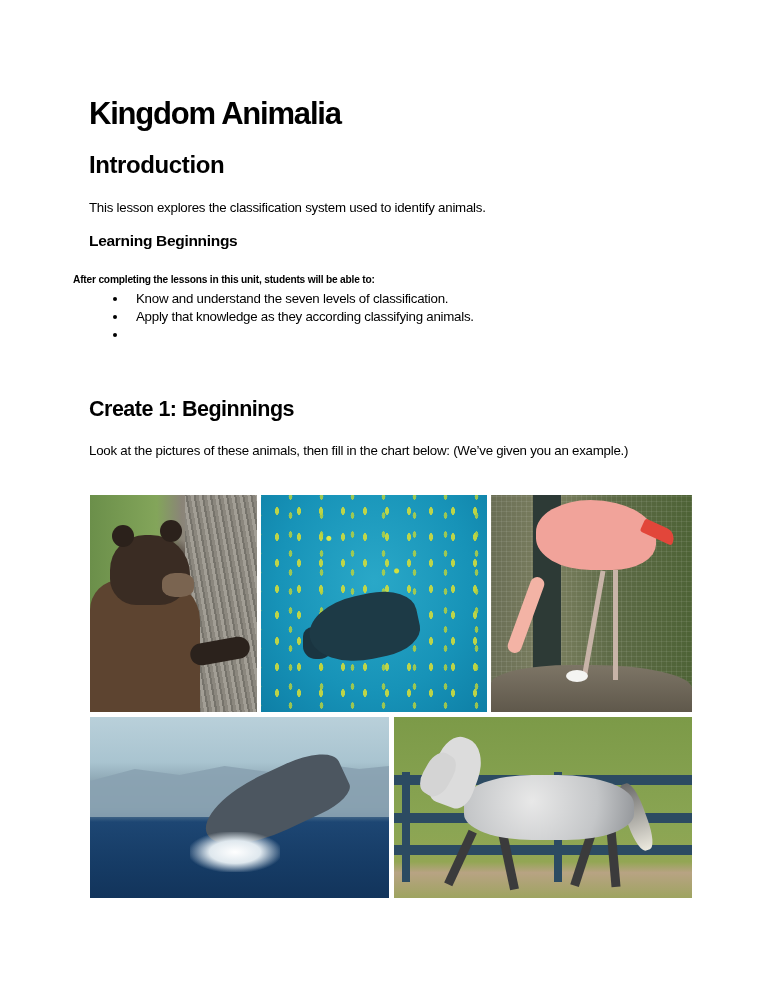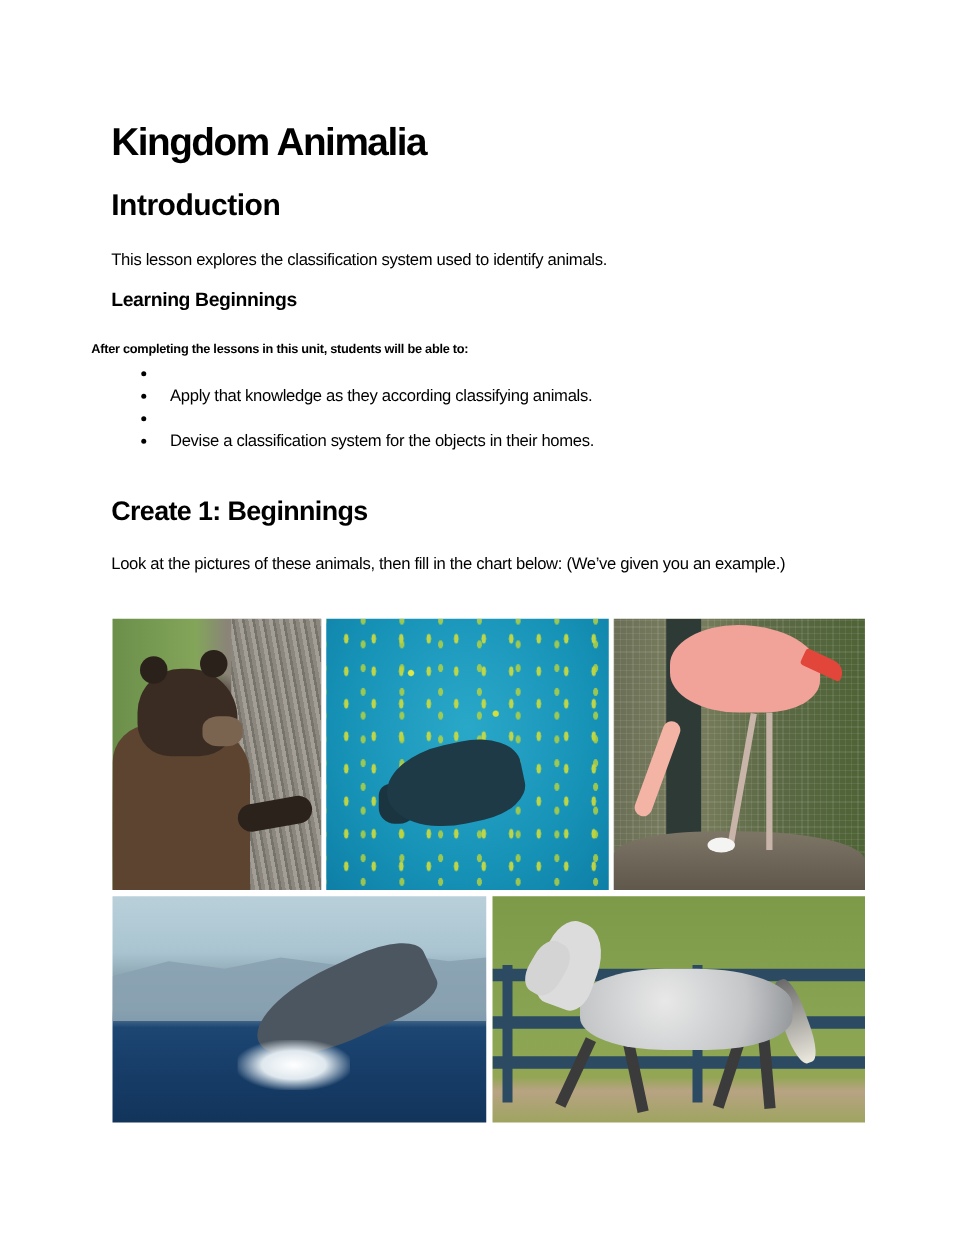--- a/index.html
+++ b/index.html
@@ -91,24 +91,23 @@
 
   <div class="abs title">Kingdom Animalia</div>
 
   <div class="abs h2 h2-intro">Introduction</div>
   <div class="abs body-text intro-text">This lesson explores the classification system used to identify animals.</div>
 
   <div class="abs h3">Learning Beginnings</div>
   <div class="abs sub-bold">After completing the lessons in this unit, students will be able to:</div>
 
   <ul class="objectives">
-    <li><span class="bullet"></span></li>
+    <li><span class="bullet"></span><span>Know and understand the seven levels of classification.</span></li>
     <li><span class="bullet"></span><span>Apply that knowledge as they according classifying animals.</span></li>
     <li><span class="bullet"></span></li>
-    <li><span class="bullet"></span><span>Devise a classification system for the objects in their homes.</span></li>
   </ul>
 
   <div class="abs h2 h2-lesson">Create 1: Beginnings</div>
   <div class="abs body-text lesson-text">Look at the pictures of these animals, then fill in the chart below: (We’ve given you an example.)</div>
 
   <div class="photo bear" title="Brown bear climbing a tree">
     <div class="trunk"></div>
     <div class="body"></div>
     <div class="head"></div>
     <div class="ear1"></div>

